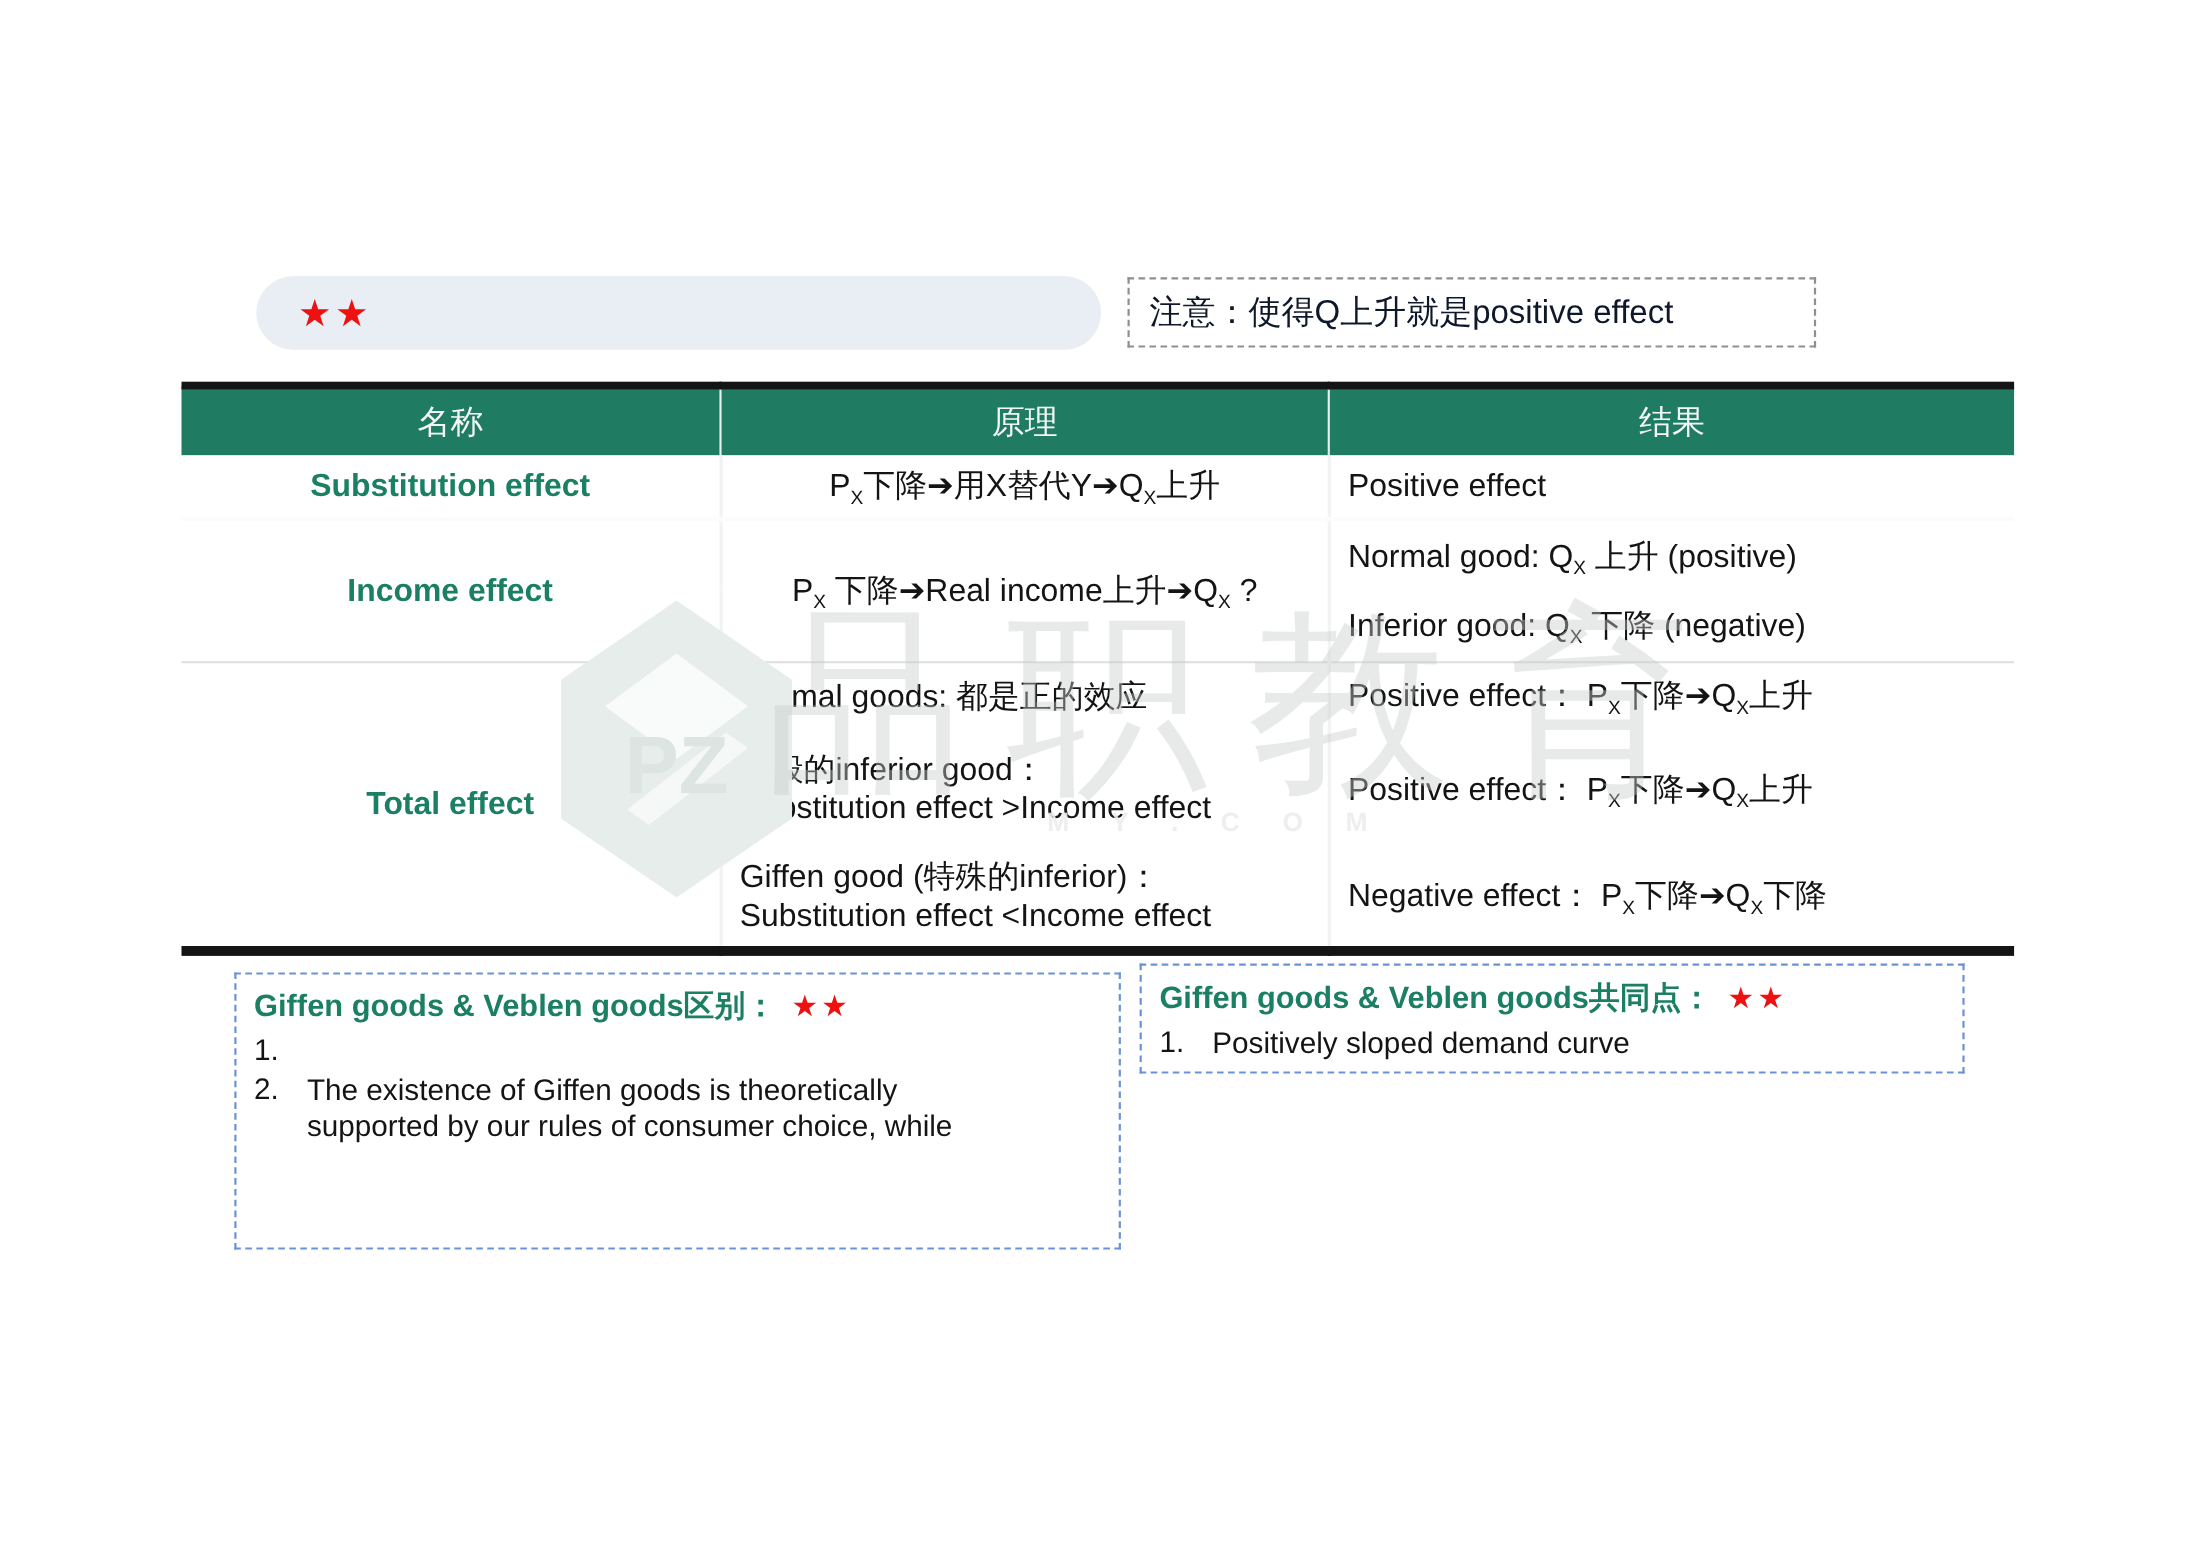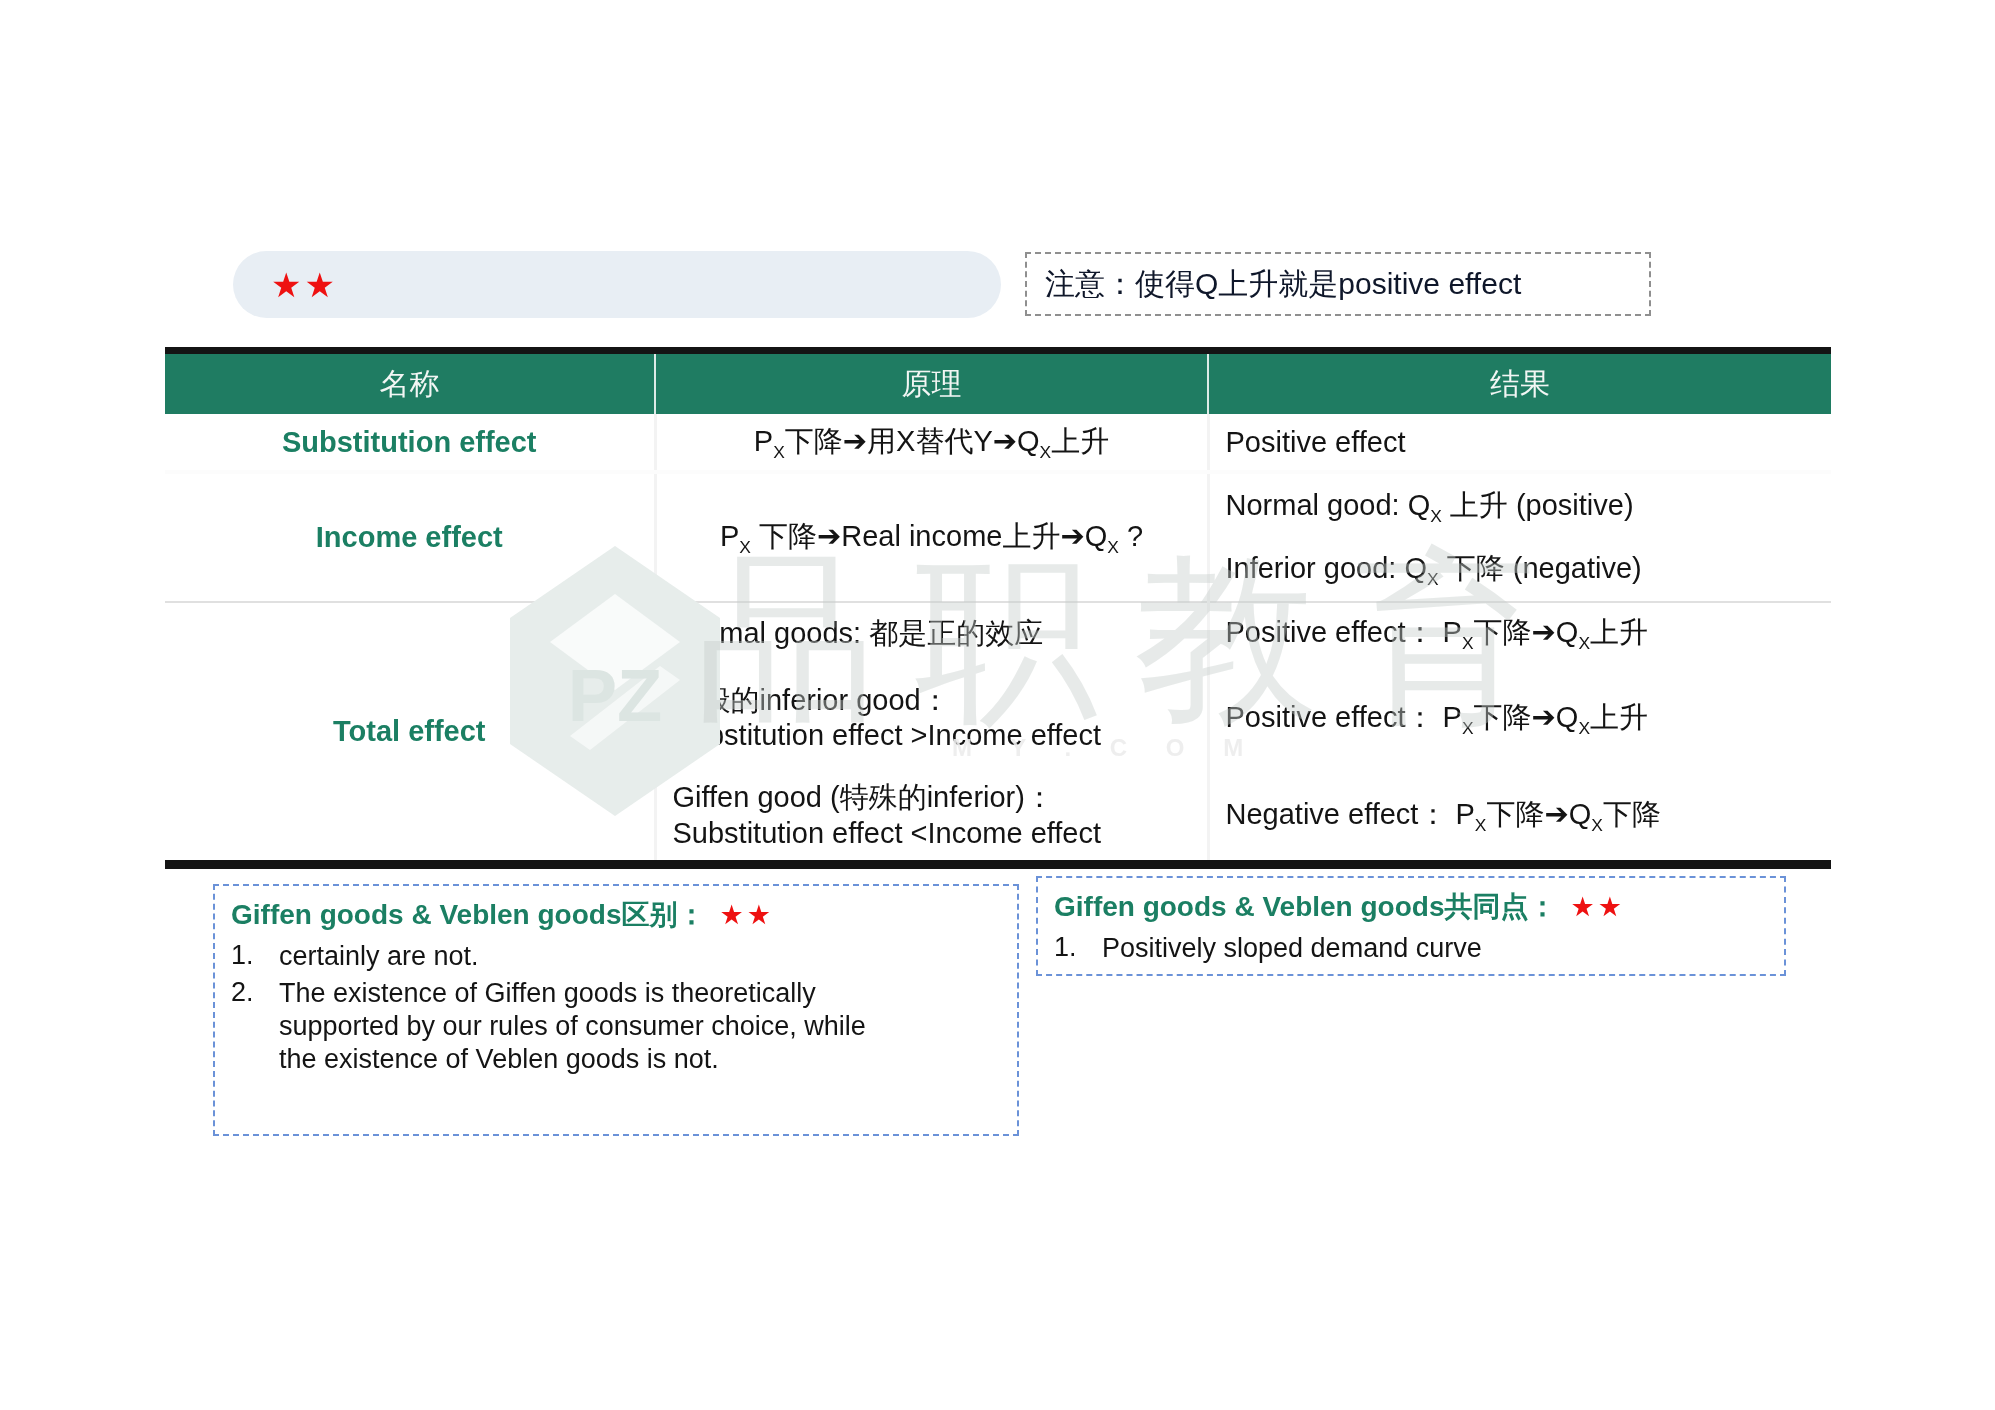--- a/index.html
+++ b/index.html
@@ -171,29 +171,27 @@
 
   <div class="box box-left">
     <div class="box-title">
       <span class="bt">Giffen goods &amp; Veblen goods区别：</span>
       <span class="stars">★★</span>
     </div>
     <div class="blist">
       <div class="bitem">
         <span class="num">1.</span>
         <div class="lines">
-          <div>certainly are not.</div>
         </div>
       </div>
       <div class="bitem">
         <span class="num">2.</span>
         <div class="lines">
           <div>The existence of Giffen goods is theoretically</div>
           <div>supported by our rules of consumer choice, while</div>
-          <div>the existence of Veblen goods is not.</div>
         </div>
       </div>
     </div>
   </div>
 
   <div class="box box-right">
     <div class="box-title">
       <span class="bt">Giffen goods &amp; Veblen goods共同点：</span>
       <span class="stars">★★</span>
     </div>

